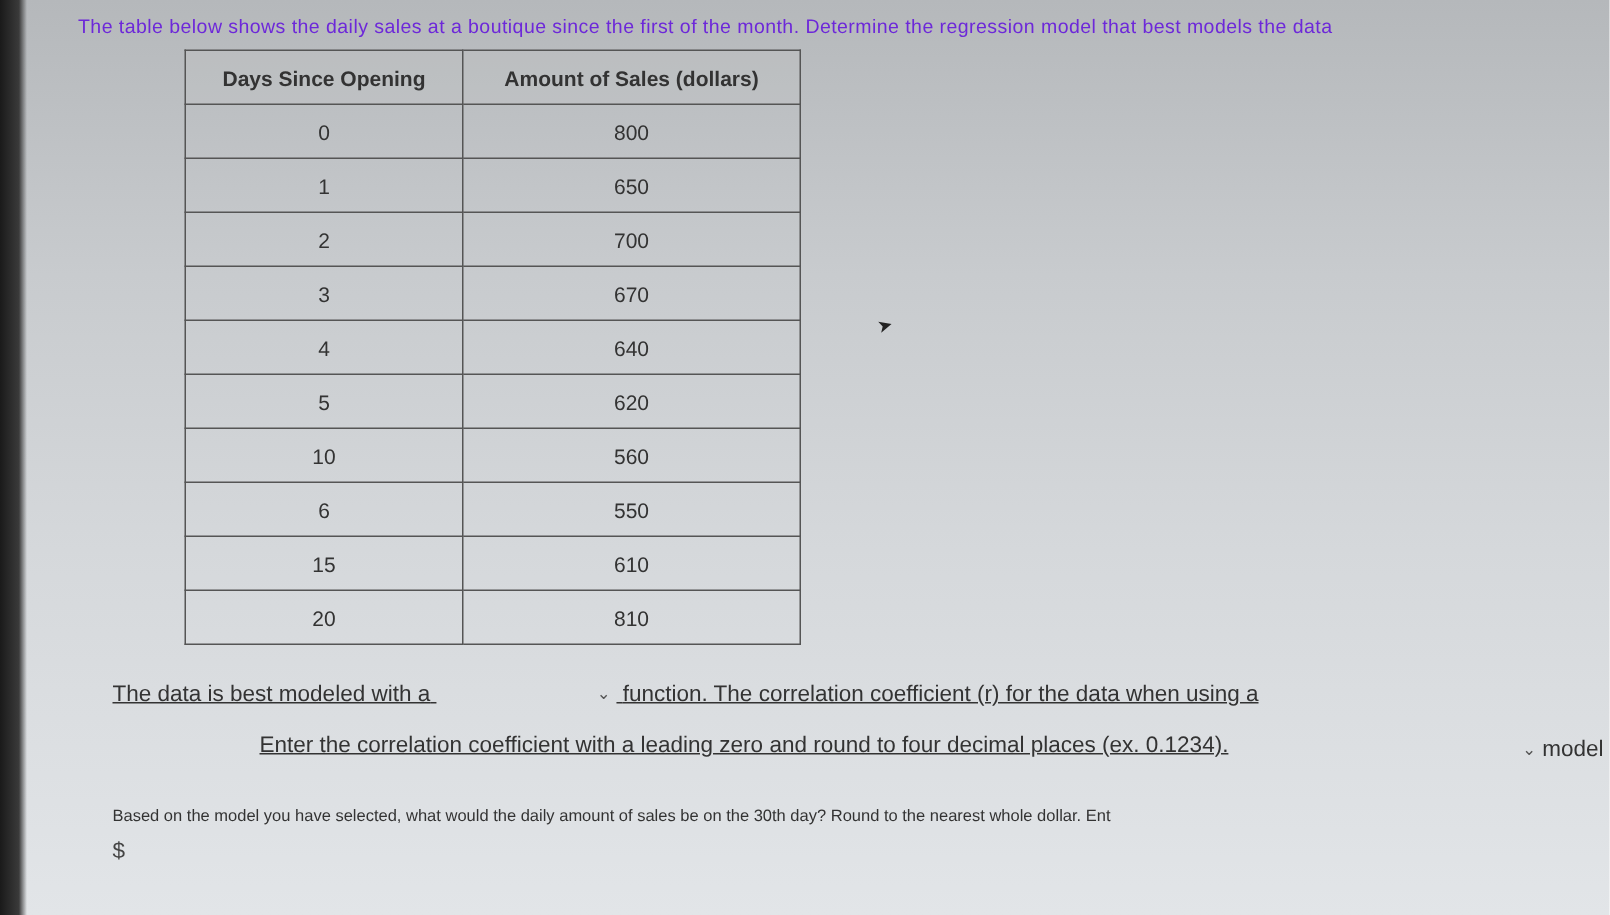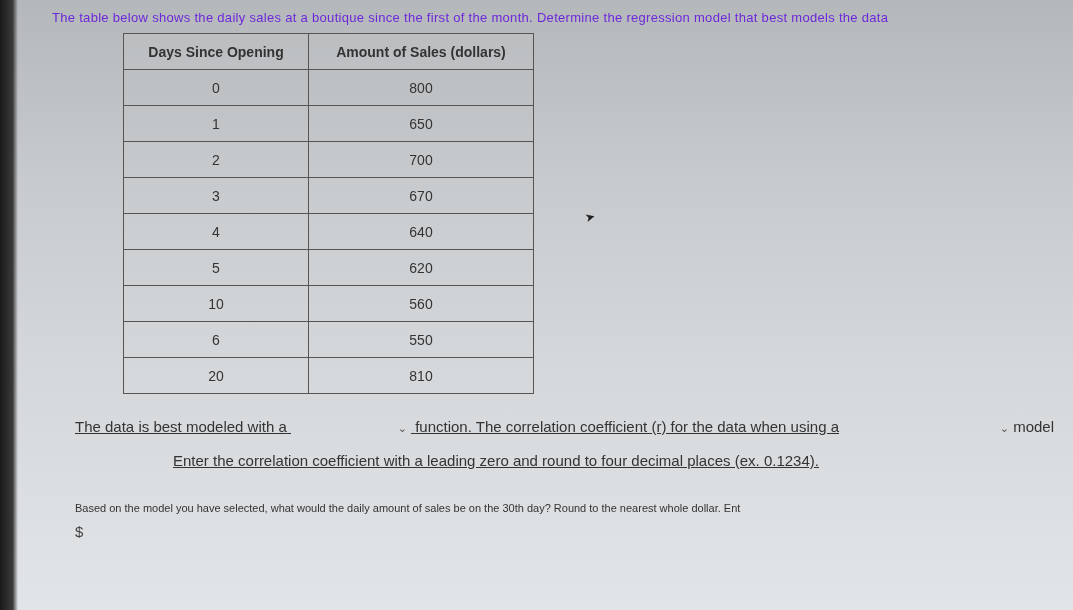--- a/index.html
+++ b/index.html
@@ -101,23 +101,24 @@
     .cursor {
       position: absolute;
       left: 585px;
       top: 210px;
       font-size: 12px;
       color: #222;
       transform: rotate(-15deg);
     }
     .model-right {
       position: absolute;
-      right: 19px;
+      right: 4px;
       font-size: 15px;
       color: #333;
+      margin-top: 37px;
     }
   </style>
 </head>
 <body>
 
 <div class="dark-edge"></div>
 
 <div class="cursor">➤</div>
 
 <div class="intro-text">The table below shows the daily sales at a boutique since the first of the month. Determine the regression model that best models the data</div>
@@ -157,20 +158,24 @@
         </tr>
       <tr>
           <td>10</td>
           <td>560</td>
         </tr>
       <tr>
           <td>6</td>
           <td>550</td>
         </tr>
       <tr>
+          <td>15</td>
+          <td>610</td>
+        </tr>
+      <tr>
           <td>20</td>
           <td>810</td>
         </tr>
     </tbody>
   </table>
 </div>
 
 <div class="prompt-section">
   <span class="prompt-line" style="position:relative;">
     <span>The data is best modeled with a</span>

